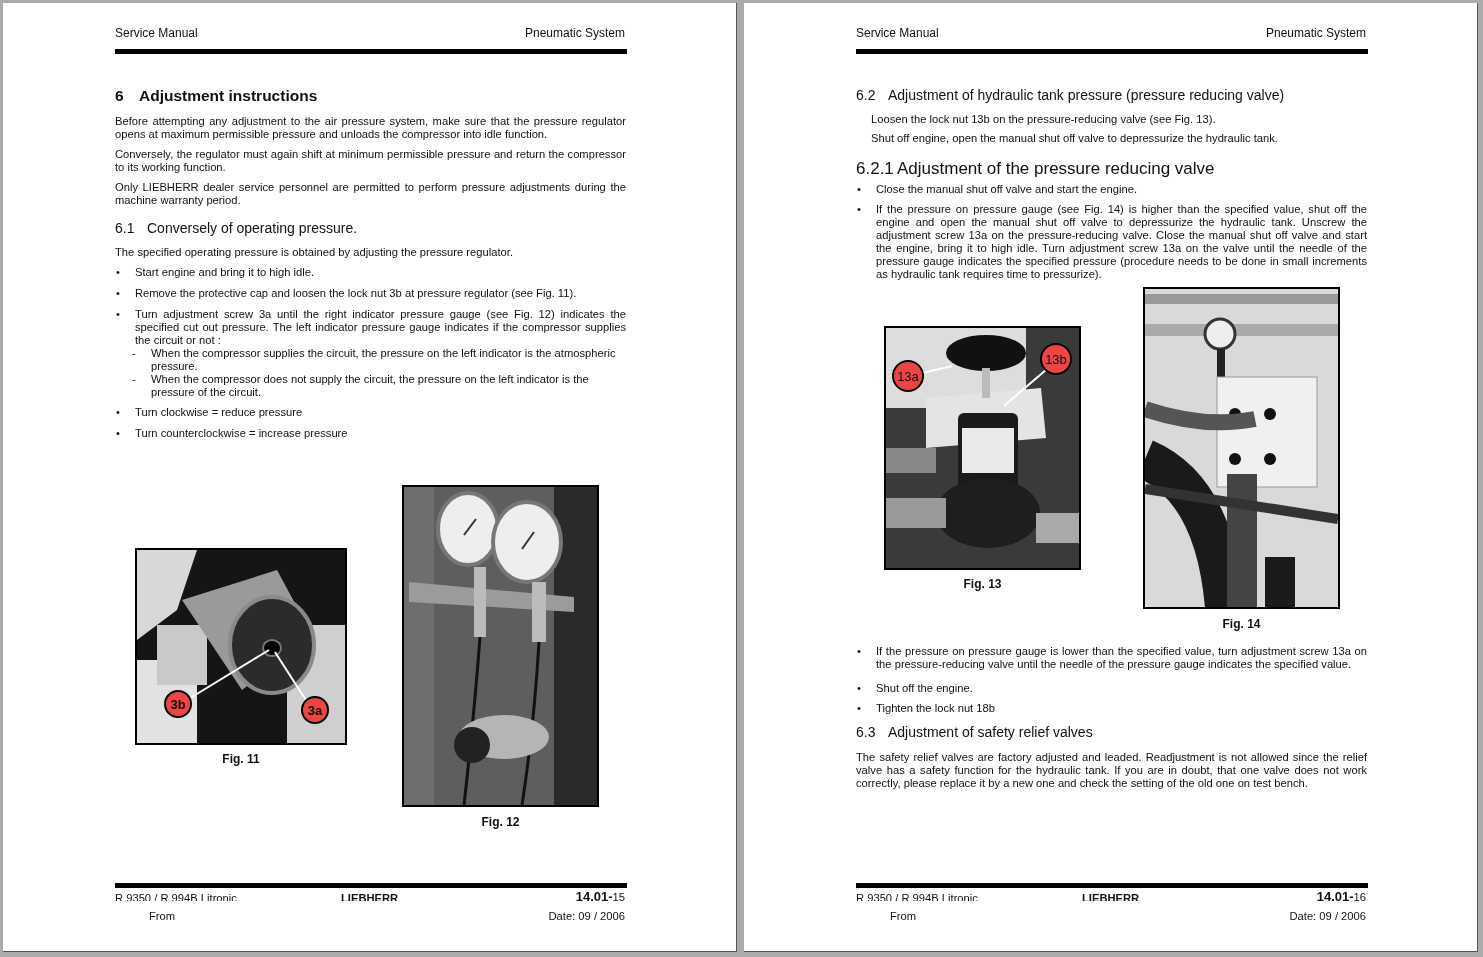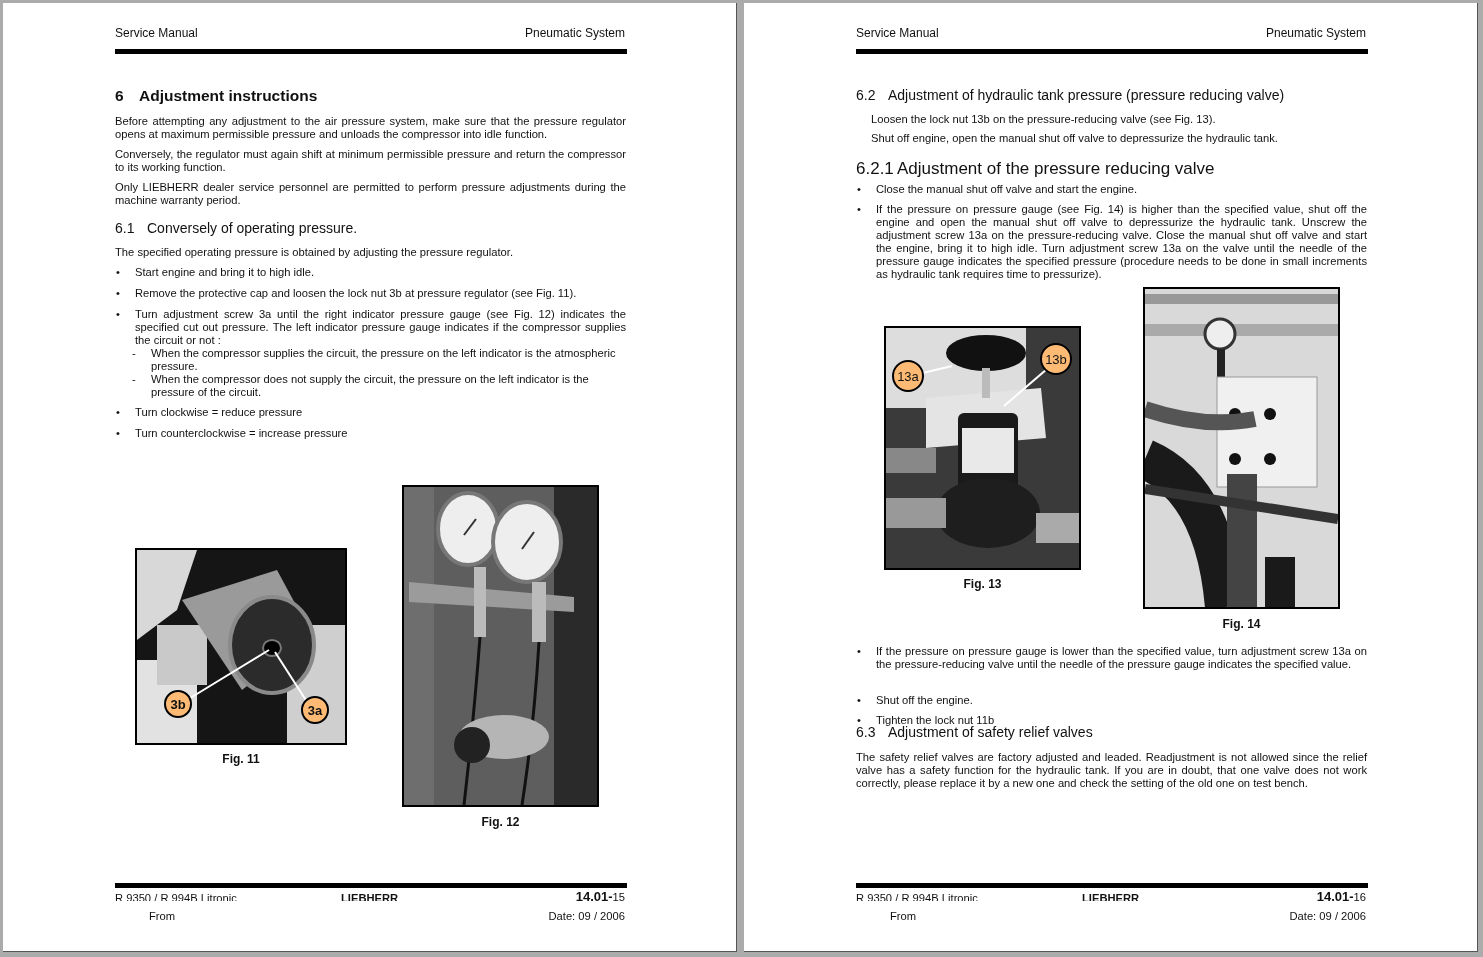--- a/index.html
+++ b/index.html
@@ -16,21 +16,21 @@
   .h2 { font-size: 14px; font-weight: normal; }
   .h3 { font-size: 17px; font-weight: normal; }
   .num { display: inline-block; }
   .p { font-size: 11.2px; line-height: 13px; text-align: justify; }
   .bullet { font-size: 11.2px; line-height: 13px; text-align: justify; padding-left: 20px; position: relative; }
   .bullet::before { content: "•"; position: absolute; left: 1px; top: 0; }
   .dash { font-size: 11.2px; line-height: 13px; padding-left: 36px; position: relative; }
   .dash::before { content: "-"; position: absolute; left: 17px; top: 0; }
   .fig { position: absolute; border: 2px solid #000; overflow: hidden; }
   .caption { position: absolute; font-size: 12px; font-weight: bold; text-align: center; }
-  .callout { position: absolute; width: 28px; height: 28px; border-radius: 50%; background: #fdba74; border: 2px solid #000; font-size: 13px; font-weight: bold; display: flex; align-items: center; justify-content: center; }
+  .callout { position: absolute; width: 28px; height: 28px; border-radius: 50%; background: #ef4444; border: 2px solid #000; font-size: 13px; font-weight: bold; display: flex; align-items: center; justify-content: center; }
   .ftr { font-size: 11.2px; }
   .ftr-code b { font-size: 13px; }
   .clip-line { overflow: hidden; height: 9px; }
 </style>
 </head>
 <body>
 
 <div class="page" id="page-left">
   <div class="abs hdr" style="left:112px;">Service Manual</div>
   <div class="abs hdr hdr-r" style="right:111px;">Pneumatic System</div>
@@ -165,22 +165,22 @@
       <path d="M0 170 Q70 200 80 318" stroke="#1a1a1a" stroke-width="40" fill="none"></path>
       <rect x="82" y="185" width="30" height="133" fill="#444"></rect>
       <path d="M0 200 L193 230" stroke="#333" stroke-width="10"></path>
       <rect x="120" y="268" width="30" height="50" fill="#1a1a1a"></rect>
     </svg>
   </div>
   <div class="caption" style="left:399px; width:197px; top:614px;">Fig.  14</div>
 
   <div class="abs" style="left:112px; top:642px; width:511px;">
     <div class="bullet">If the pressure on pressure gauge is lower than the specified value, turn adjustment screw 13a on the pressure-reducing valve until the needle of the pressure gauge indicates the specified value.</div>
-    <div class="bullet" style="margin-top:23px;">Shut off the engine.</div>
-    <div class="bullet" style="margin-top:7px;">Tighten the lock nut 11b</div>
+    <div class="bullet" style="margin-top:11px;">Shut off the engine.</div>
+    <div class="bullet" style="margin-top:7px;">Tighten the lock nut 18b</div>
   </div>
 
   <div class="abs h2" style="left:112px; top:721px;">
     <span class="num" style="width:32px;">6.3</span><span>Adjustment of safety relief valves</span>
   </div>
   <div class="abs p" style="left:112px; top:748px; width:511px;">The safety relief valves are factory adjusted and leaded. Readjustment is not allowed since the relief valve has a safety function for the hydraulic tank. If you are in doubt, that one valve does not work correctly, please replace it by a new one and check the setting of the old one on test bench.</div>
 
   <div class="rule" style="left:112px; width:512px; top:880px;"></div>
   <div class="abs ftr clip-line" style="left:112px; top:889px;">R 9350 / R 994B Litronic</div>
   <div class="abs ftr clip-line" style="left:338px; top:889px; font-weight:bold;">LIEBHERR</div>

